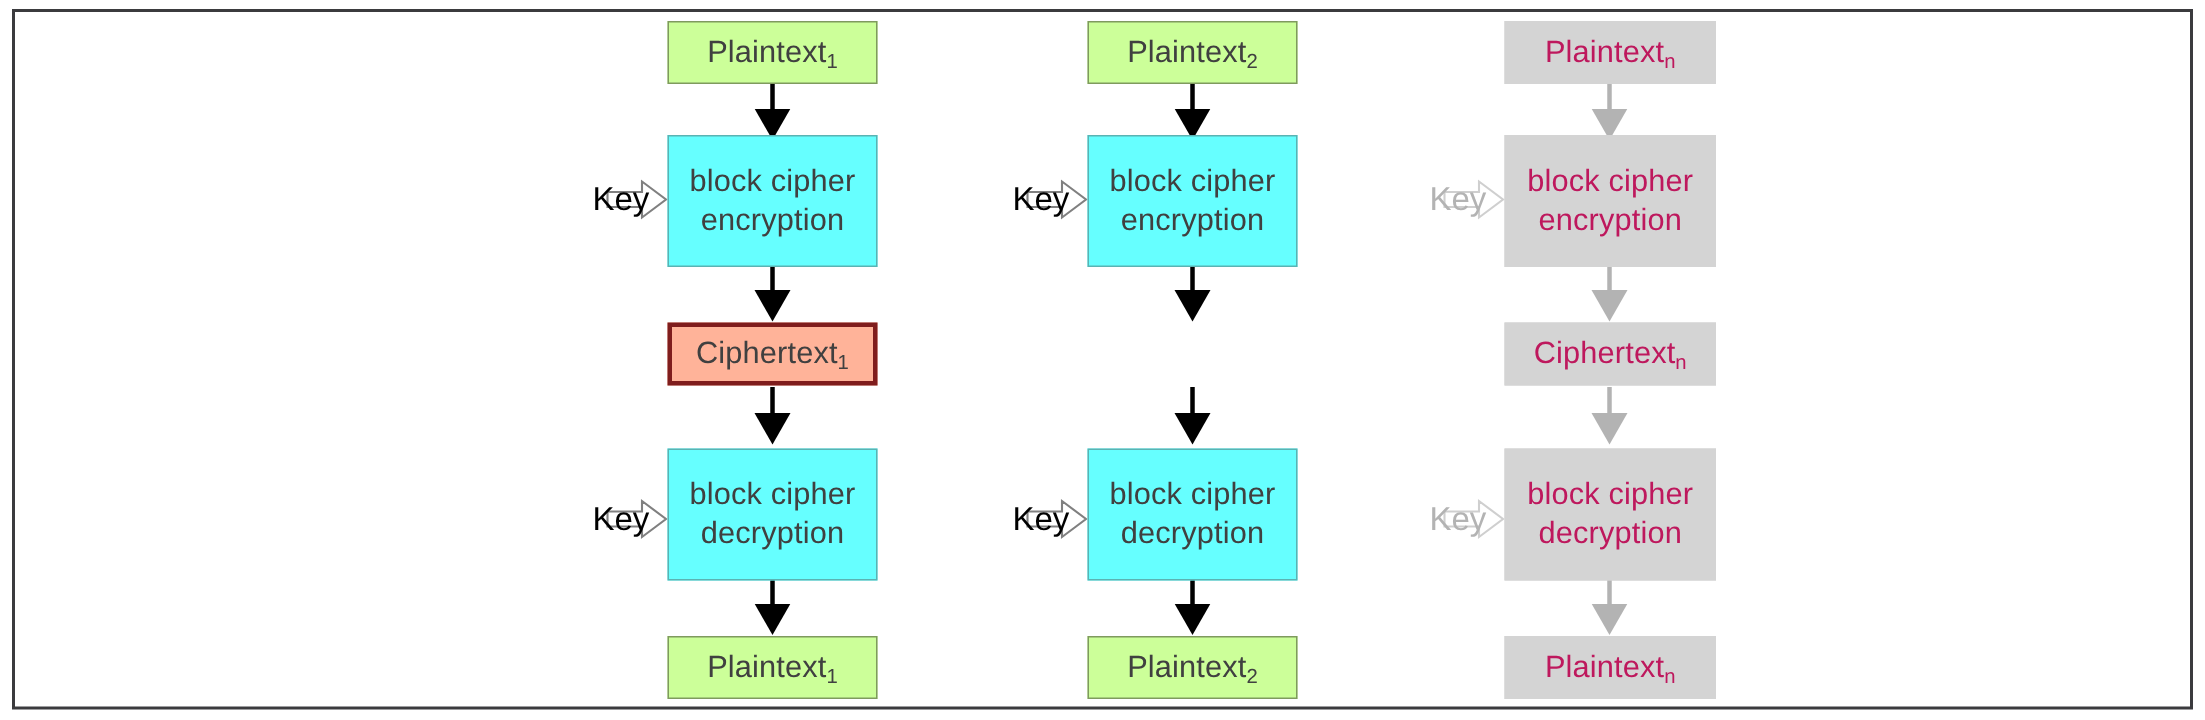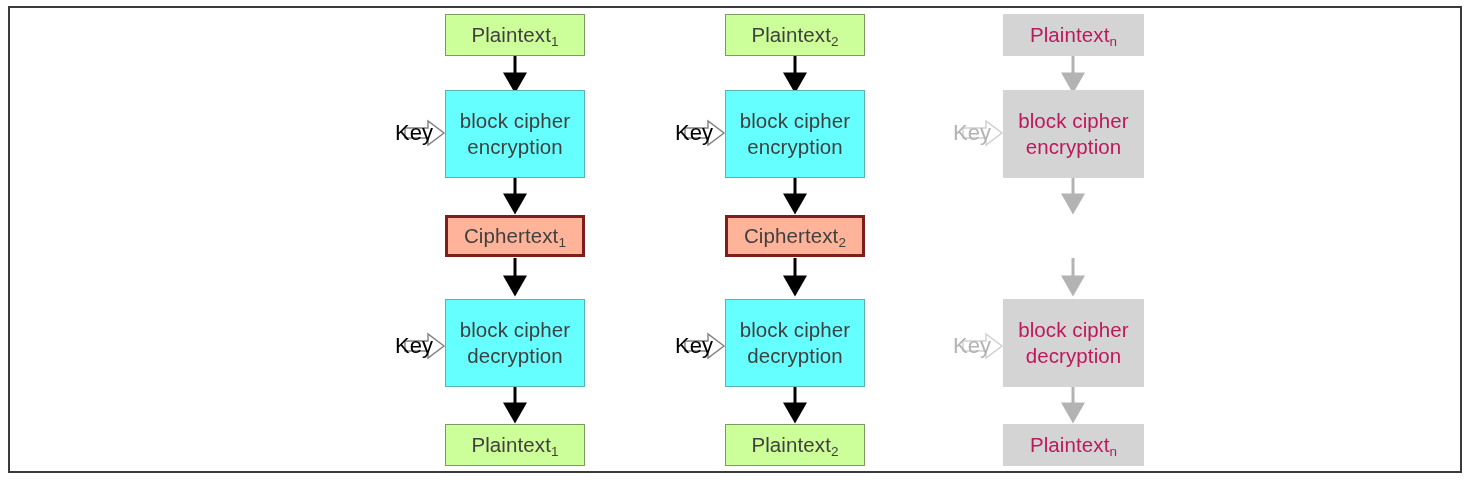--- a/index.html
+++ b/index.html
@@ -153,23 +153,20 @@
   <div class="node fill-green" style="left:725px; top:14px; width:140px; height:42px;">
     <span class="label"><span>Plaintext</span><sub>2</sub></span>
   </div>
 
   <div class="node fill-cyan" style="left:725px; top:90px; width:140px; height:88px;">
     <span class="label"><span>block cipher</span><br><span>encryption</span></span>
   </div>
 
   <div class="key-label" style="left:635px; top:120px;">Key</div>
 
-  <div class="node fill-salmon" style="left:725px; top:215px; width:140px; height:42px;">
-    <span class="label"><span>Ciphertext</span><sub>2</sub></span>
-  </div>
 
   <div class="node fill-cyan" style="left:725px; top:299px; width:140px; height:88px;">
     <span class="label"><span>block cipher</span><br><span>decryption</span></span>
   </div>
 
   <div class="key-label" style="left:635px; top:333px;">Key</div>
 
   <div class="node fill-green" style="left:725px; top:424px; width:140px; height:42px;">
     <span class="label"><span>Plaintext</span><sub>2</sub></span>
   </div>
@@ -177,20 +174,23 @@
   <div class="node fill-gray muted" style="left:1003px; top:14px; width:141px; height:42px;">
     <span class="label"><span>Plaintext</span><sub>n</sub></span>
   </div>
 
   <div class="node fill-gray muted" style="left:1003px; top:90px; width:141px; height:88px;">
     <span class="label"><span>block cipher</span><br><span>encryption</span></span>
   </div>
 
   <div class="key-label dim" style="left:913px; top:120px;">Key</div>
 
+  <div class="node fill-gray muted" style="left:1003px; top:215px; width:141px; height:42px;">
+    <span class="label"><span>Ciphertext</span><sub>n</sub></span>
+  </div>
 
   <div class="node fill-gray muted" style="left:1003px; top:299px; width:141px; height:88px;">
     <span class="label"><span>block cipher</span><br><span>decryption</span></span>
   </div>
 
   <div class="key-label dim" style="left:913px; top:333px;">Key</div>
 
   <div class="node fill-gray muted" style="left:1003px; top:424px; width:141px; height:42px;">
     <span class="label"><span>Plaintext</span><sub>n</sub></span>
   </div>

